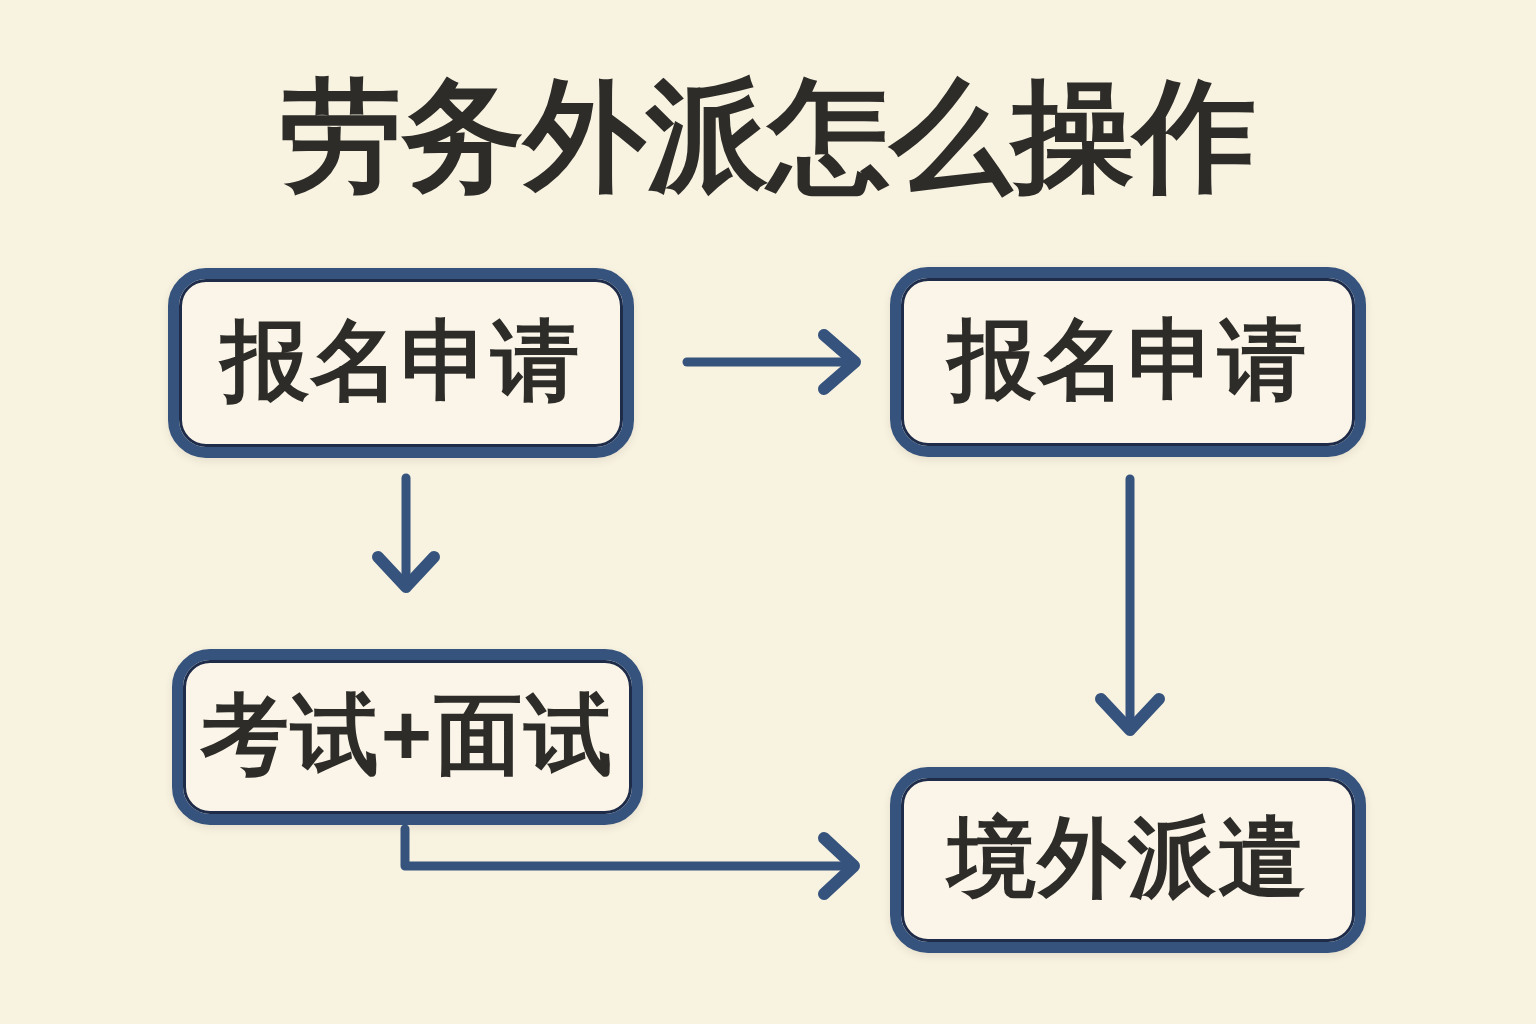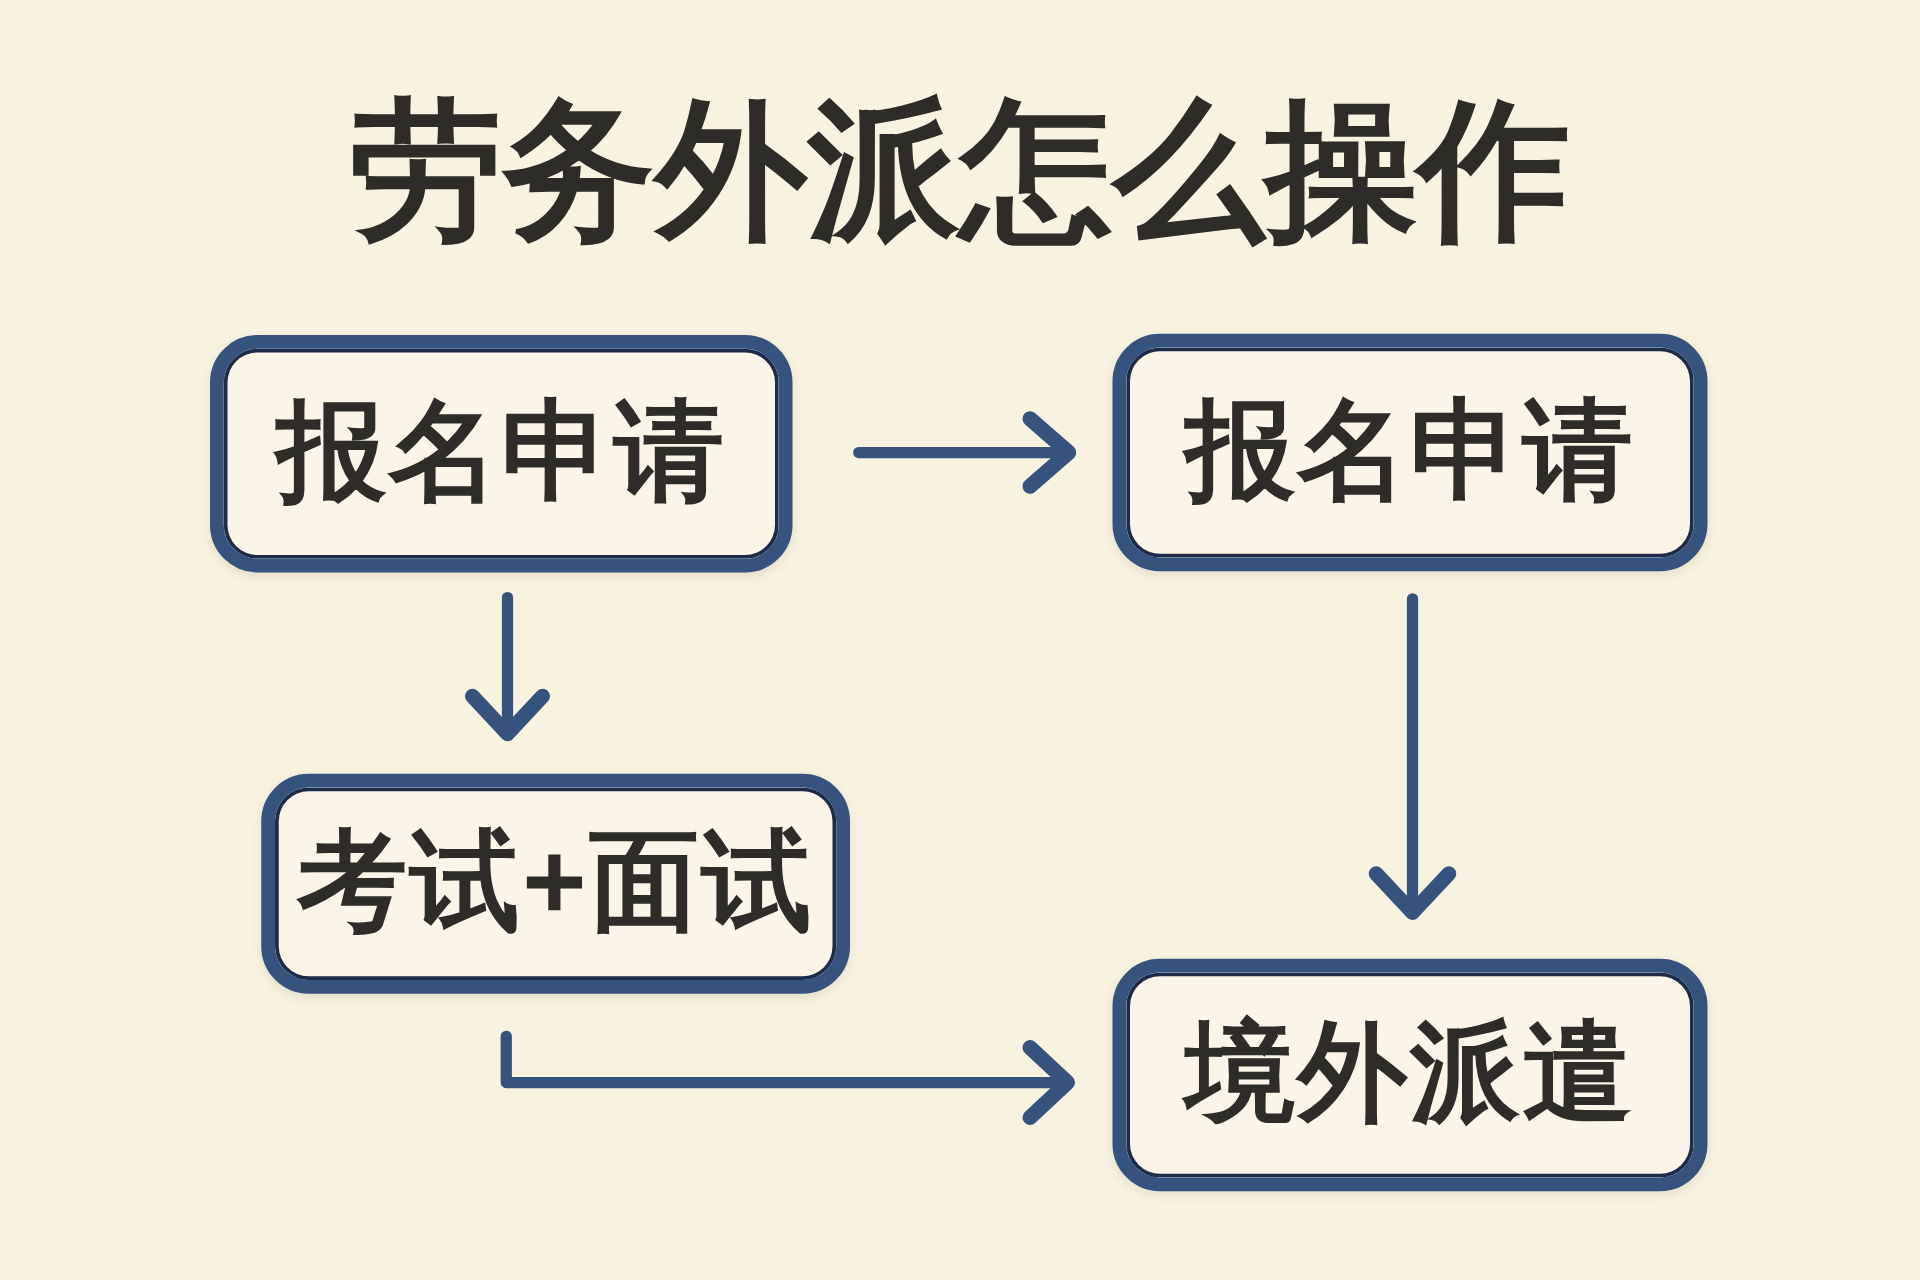--- a/index.html
+++ b/index.html
@@ -49,21 +49,21 @@
   .node-label {
     font-size: 88px;
     font-weight: 900;
     color: var(--ink);
     letter-spacing: 2px;
     white-space: nowrap;
     transform: translateY(-2px);
   }
   .node-apply      { left: 168px; top: 268px; width: 466px; height: 190px; }
   .node-procedures { left: 890px; top: 267px; width: 476px; height: 190px; }
-  .node-exam       { left: 172px; top: 619px; width: 471px; height: 176px; margin-left: 37px; }
+  .node-exam       { left: 172px; top: 649px; width: 471px; height: 176px; }
   .node-dispatch   { left: 890px; top: 767px; width: 476px; height: 186px; }
   svg.arrows {
     position: absolute;
     inset: 0;
     pointer-events: none;
   }
   svg.arrows path {
     fill: none;
     stroke: var(--accent);
     stroke-linecap: round;

